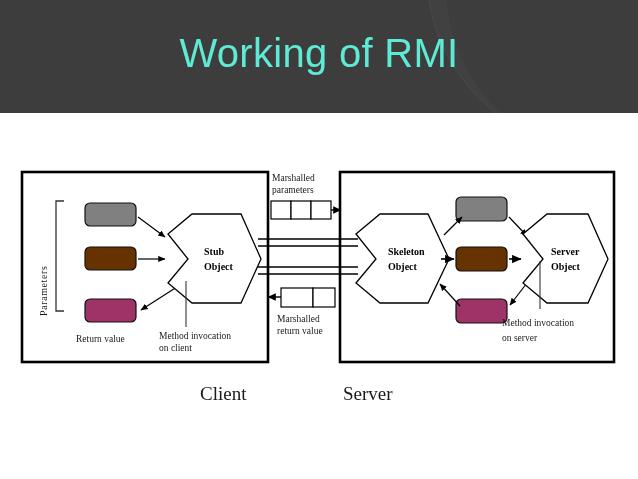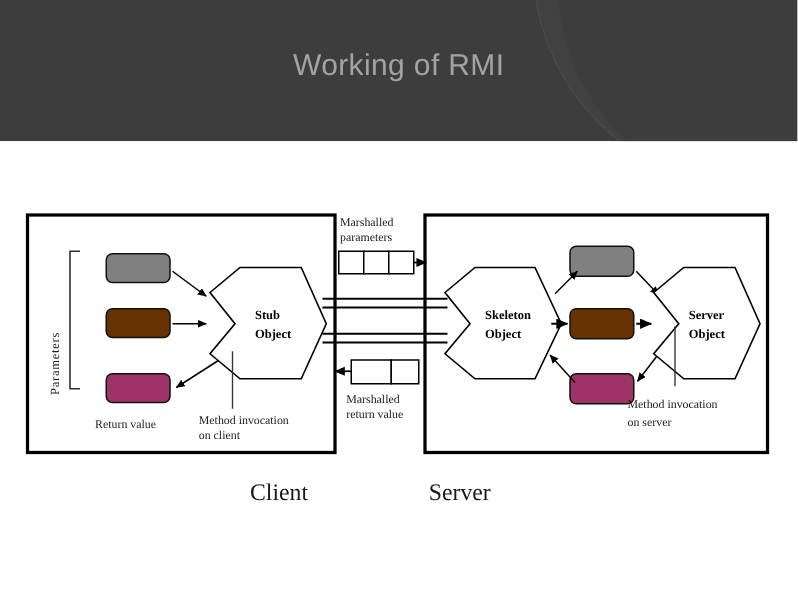--- a/index.html
+++ b/index.html
@@ -51,23 +51,23 @@
     height: 360px;
     border-radius: 50%;
     background: #3d3d3d;
   }
   .title-text {
     position: absolute;
     left: 0;
     top: 28px;
     width: 638px;
     text-align: center;
-    color: #a3a3a3;
+    color: #5eead4;
     font-family: "Liberation Sans", sans-serif;
-    font-size: 24px;
+    font-size: 40px;
     font-weight: 400;
     letter-spacing: 0.3px;
     line-height: 50px;
   }
 
   
   .diagram {
     position: absolute;
     left: 0;
     top: 113px;

